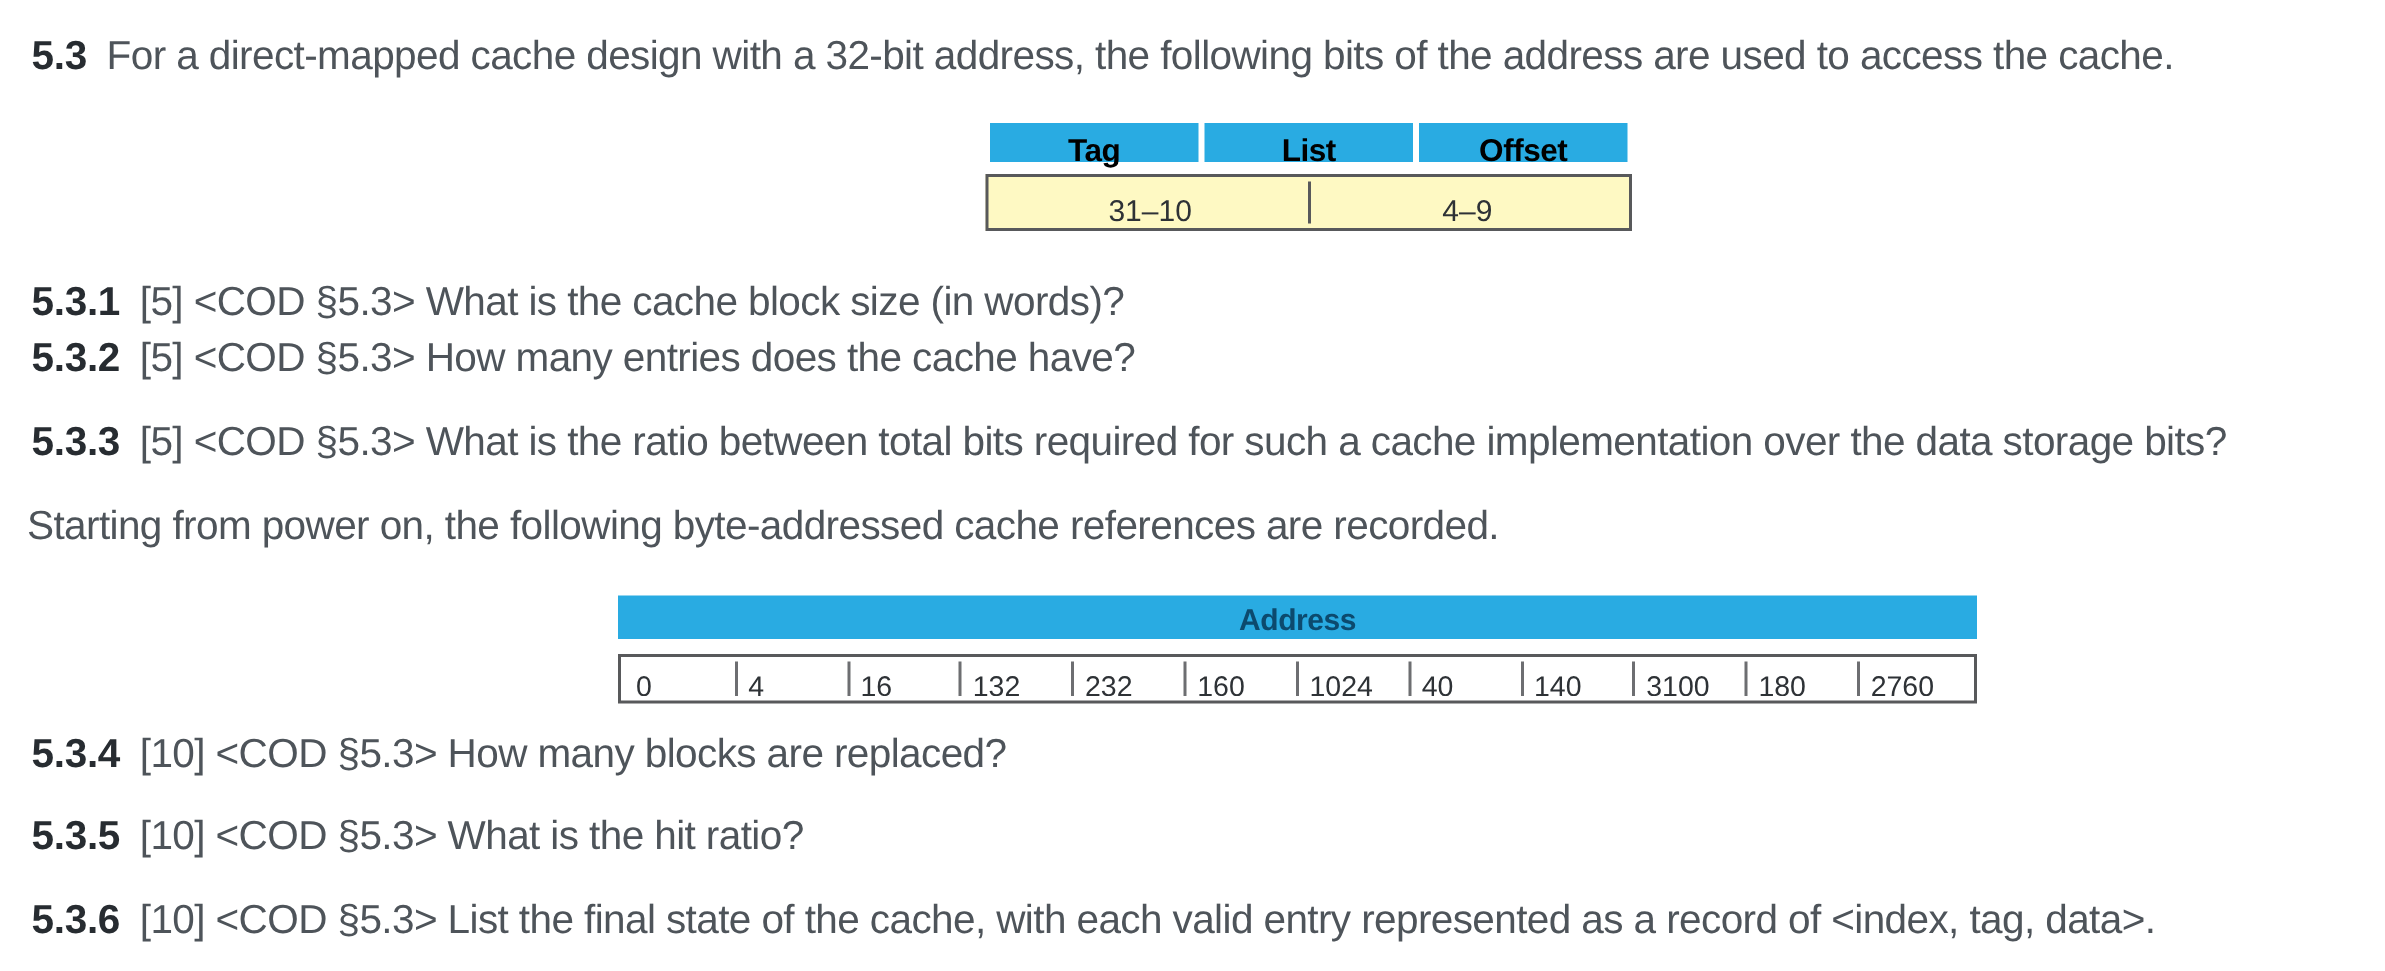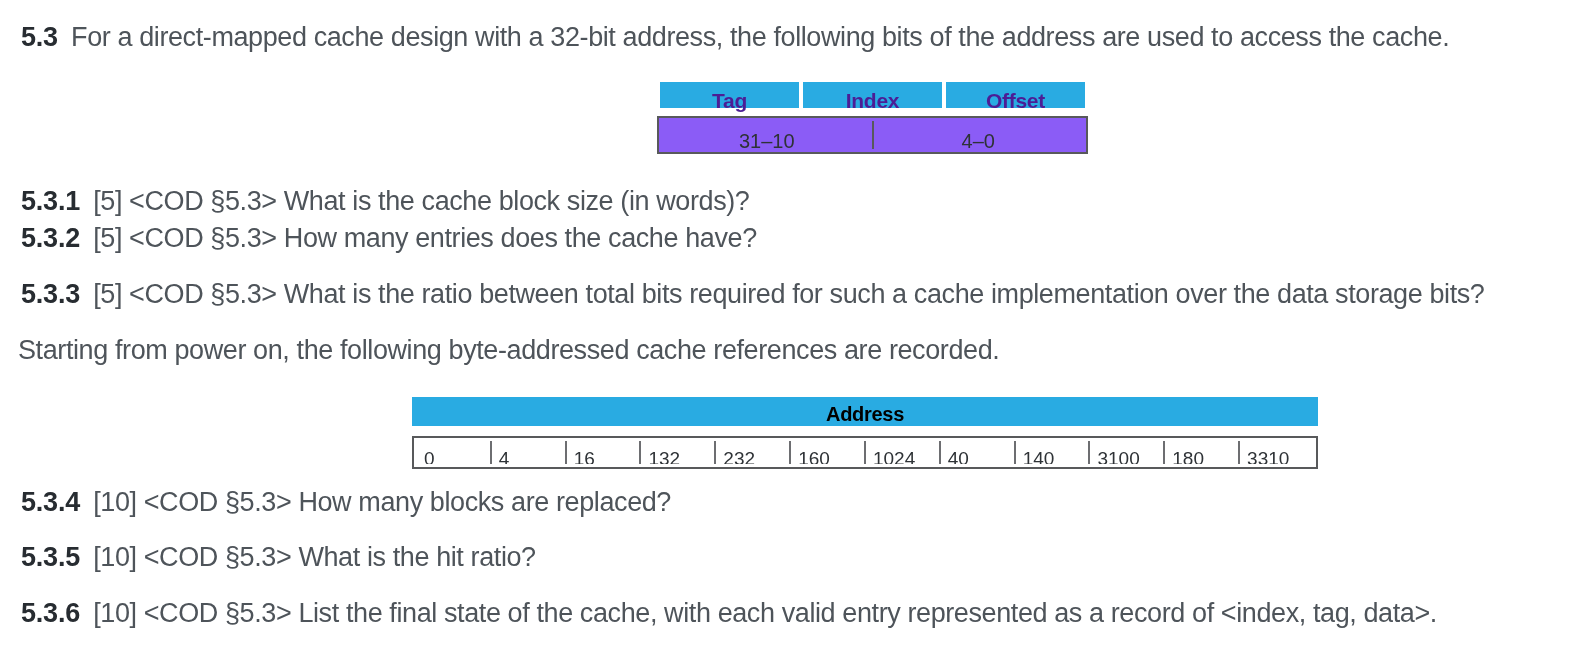--- a/index.html
+++ b/index.html
@@ -35,53 +35,53 @@
   }
   .bit-head {
     display: flex;
     gap: 4px;
     height: 32px;
     margin-bottom: 5px;
   }
   .bit-head .hcell {
     flex: 1;
     background: #29abe2;
-    color: #4c1d95;
+    color: #000000;
     font-weight: 700;
     font-size: 21px;
     line-height: 32px;
     text-align: center;
     letter-spacing: -0.3px;
   }
   .bit-body {
     display: flex;
     height: 38px;
     border: 2px solid #58595b;
-    background: #8b5cf6;
+    background: #fef9c3;
   }
   .bit-body .vcell {
     flex: 1;
     font-size: 20px;
     line-height: 34px;
     text-align: center;
     color: #2e3236;
   }
   .bit-body .vcell + .vcell { border-left: 2px solid #58595b; }
 
   
   .addr-table {
     position: absolute;
     left: 403px;
     top: 388px;
     width: 912px;
   }
   .addr-head {
     height: 29px;
     background: #29abe2;
-    color: #000000;
+    color: #0c4a6e;
     font-weight: 700;
     font-size: 20px;
     line-height: 29px;
     text-align: center;
     letter-spacing: -0.3px;
     margin-bottom: 10px;
   }
   .addr-body {
     display: flex;
     height: 33px;
@@ -105,26 +105,26 @@
 <div class="page">
 
   <div class="line" style="top:12px">
     <b>5.3</b>
     <span>For a direct-mapped cache design with a 32-bit address, the following bits of the address are used to access the cache.</span>
   </div>
 
   <div class="bit-table">
     <div class="bit-head">
       <div class="hcell">Tag</div>
-      <div class="hcell">Index</div>
+      <div class="hcell">List</div>
       <div class="hcell">Offset</div>
     </div>
     <div class="bit-body">
       <div class="vcell">31–10</div>
-      <div class="vcell">4–0</div>
+      <div class="vcell">4–9</div>
     </div>
   </div>
 
   <div class="line" style="top:176px">
     <b>5.3.1</b>
     <span>[5] &lt;COD §5.3&gt; What is the cache block size (in words)?</span>
   </div>
 
   <div class="line" style="top:213px">
     <b>5.3.2</b>
@@ -145,21 +145,21 @@
       <div class="acell">4</div>
       <div class="acell">16</div>
       <div class="acell">132</div>
       <div class="acell">232</div>
       <div class="acell">160</div>
       <div class="acell">1024</div>
       <div class="acell">40</div>
       <div class="acell">140</div>
       <div class="acell">3100</div>
       <div class="acell">180</div>
-      <div class="acell">3310</div>
+      <div class="acell">2760</div>
     </div>
   </div>
 
   <div class="line" style="top:477px">
     <b>5.3.4</b>
     <span>[10] &lt;COD §5.3&gt; How many blocks are replaced?</span>
   </div>
 
   <div class="line" style="top:532px">
     <b>5.3.5</b>

